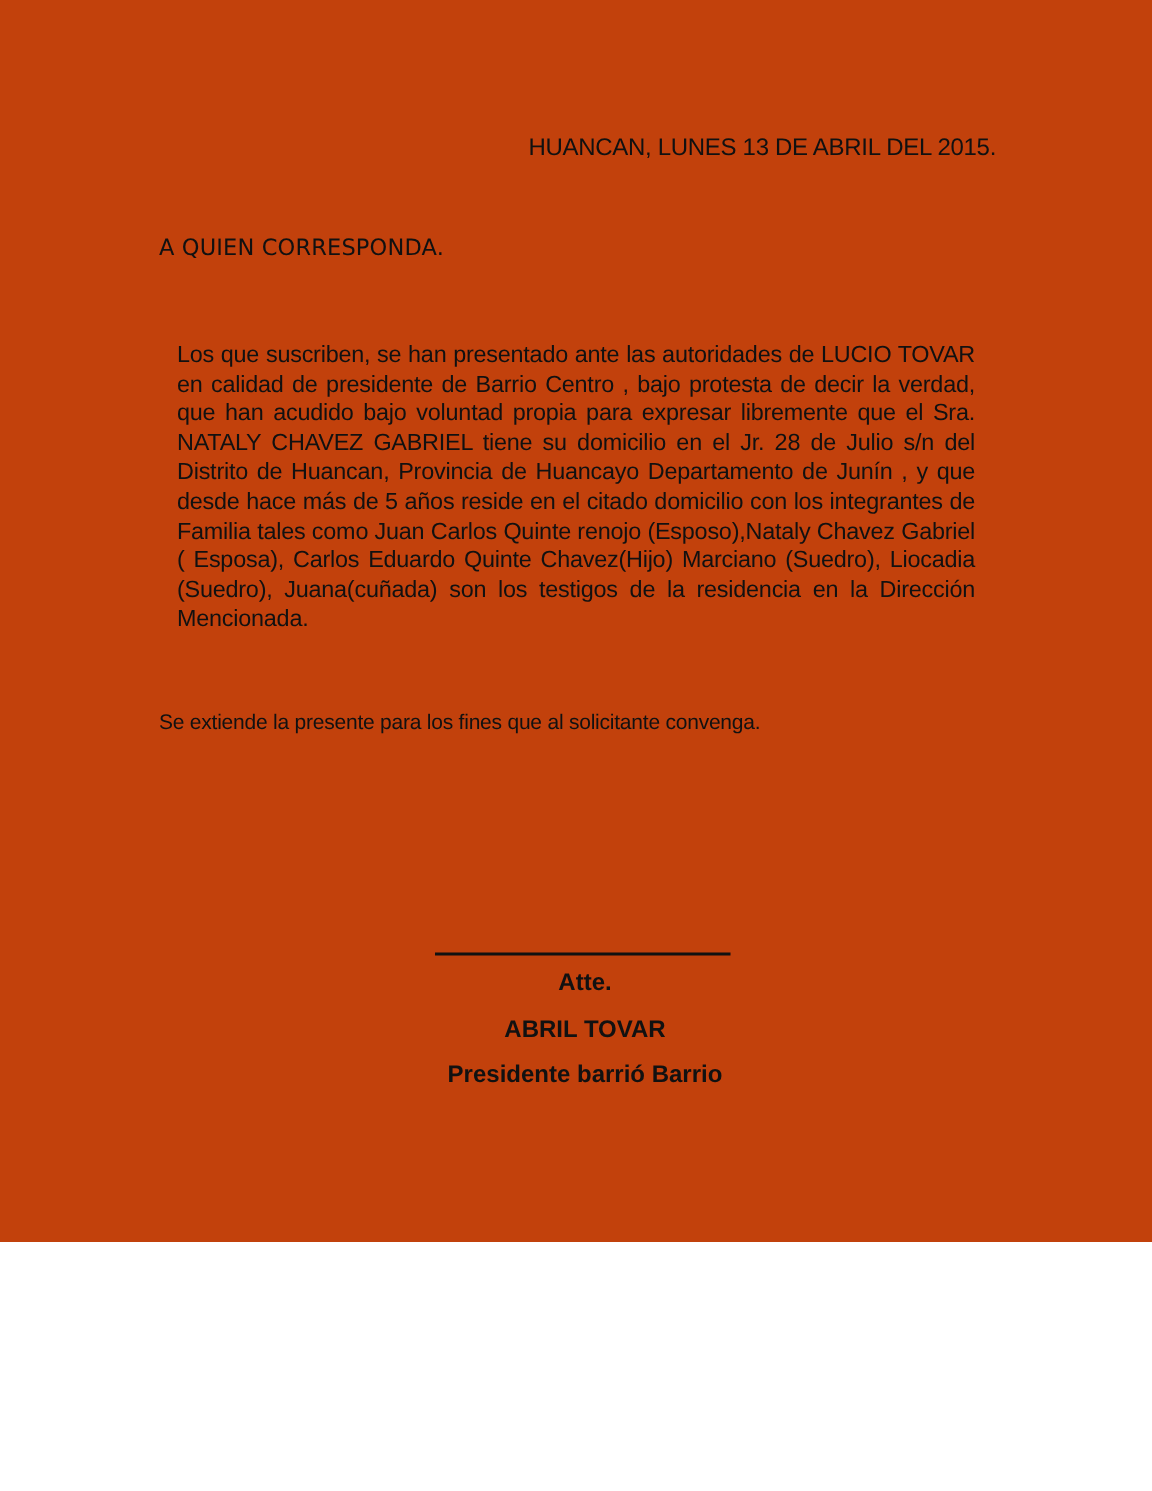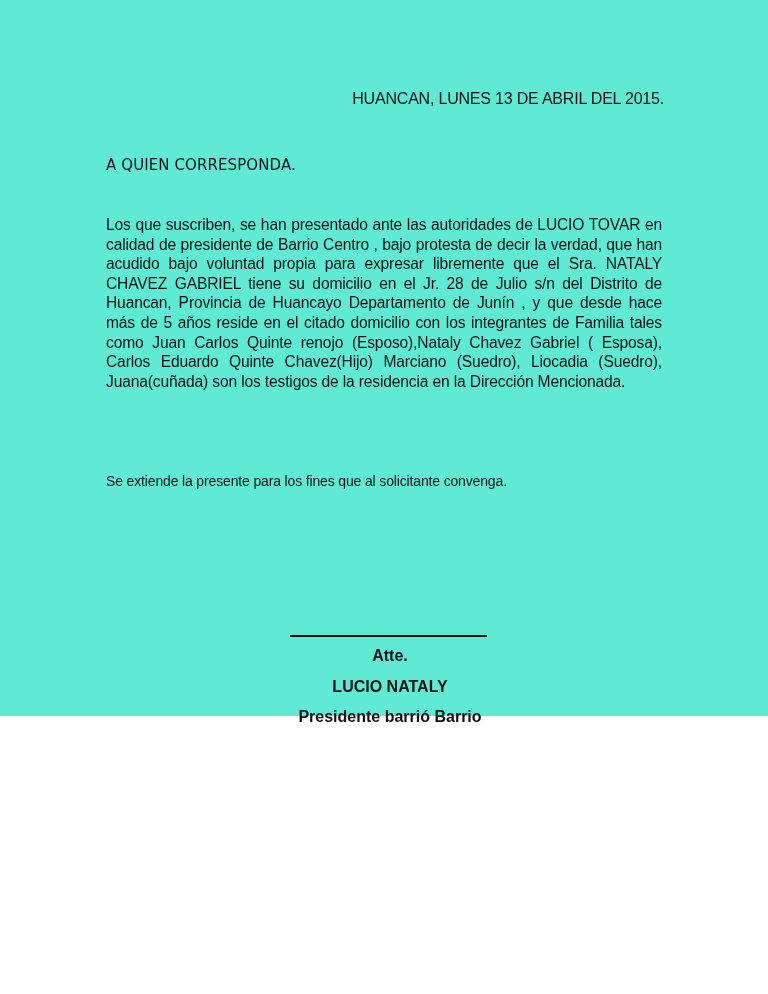--- a/index.html
+++ b/index.html
@@ -12,22 +12,22 @@
       height: 994px;
       position: relative;
       overflow: hidden;
       color: #111111;
       font-family: "Liberation Sans", sans-serif;
     }
     .page {
       position: absolute;
       left: 0; top: 0;
       width: 768px;
-      height: 716px;
-      background: #5eead4;
+      height: 828px;
+      background: #c2410c;
     }
     .date-line {
       position: absolute;
       top: 89px;
       right: 104px;
       font-size: 16px;
       line-height: 20px;
       text-align: right;
       white-space: nowrap;
       letter-spacing: -0.2px;
@@ -48,21 +48,21 @@
       top: 215px;
       width: 556px;
       font-size: 15.6px;
       line-height: 19.6px;
       text-align: justify;
       text-align-last: left;
       letter-spacing: -0.15px;
       word-spacing: 0px;
     }
     .body-text .para {
-      margin: 0;
+      margin: 12px;
     }
     .closing {
       position: absolute;
       left: 106px;
       top: 471px;
       font-size: 14px;
       line-height: 20px;
       white-space: nowrap;
       letter-spacing: -0.15px;
     }
@@ -106,17 +106,17 @@
 
   <div class="body-text">
     <p class="para">Los que suscriben, se han presentado ante las autoridades de LUCIO TOVAR  en calidad de presidente de Barrio Centro , bajo protesta de decir la verdad, que han acudido bajo voluntad propia para expresar libremente que el Sra. NATALY CHAVEZ GABRIEL  tiene su domicilio en el Jr. 28 de Julio s/n del Distrito de Huancan, Provincia de Huancayo Departamento de Junín , y que desde hace más de 5 años reside en el citado domicilio con los integrantes de Familia tales como Juan Carlos Quinte renojo (Esposo),Nataly Chavez Gabriel ( Esposa), Carlos Eduardo Quinte Chavez(Hijo)  Marciano (Suedro), Liocadia (Suedro), Juana(cuñada)  son  los testigos de la residencia en la Dirección Mencionada.</p>
   </div>
 
   <div class="closing">Se extiende la presente para los fines que al solicitante convenga.</div>
 
   <div class="signature-block">
     <div class="signature-line"></div>
     <div class="sig-text sig-atte">Atte.</div>
-    <div class="sig-text sig-name">LUCIO NATALY</div>
+    <div class="sig-text sig-name">ABRIL TOVAR</div>
     <div class="sig-text sig-title">Presidente barrió Barrio</div>
   </div>
 
 </div>
 
 </body></html>

